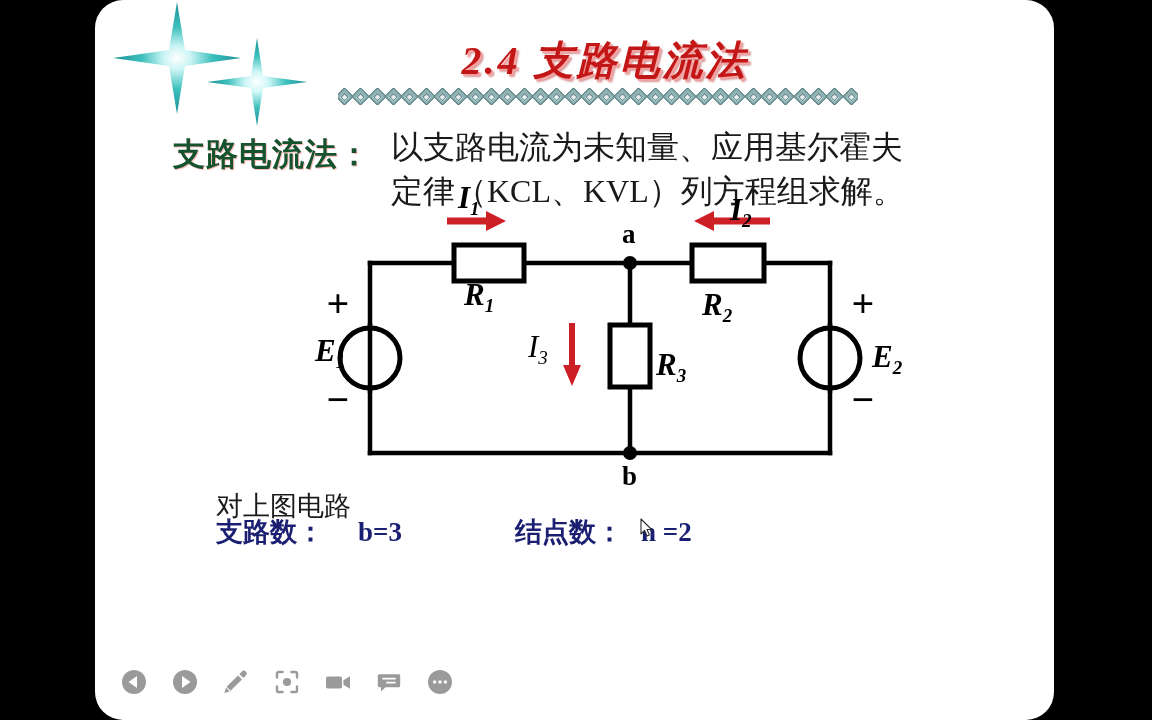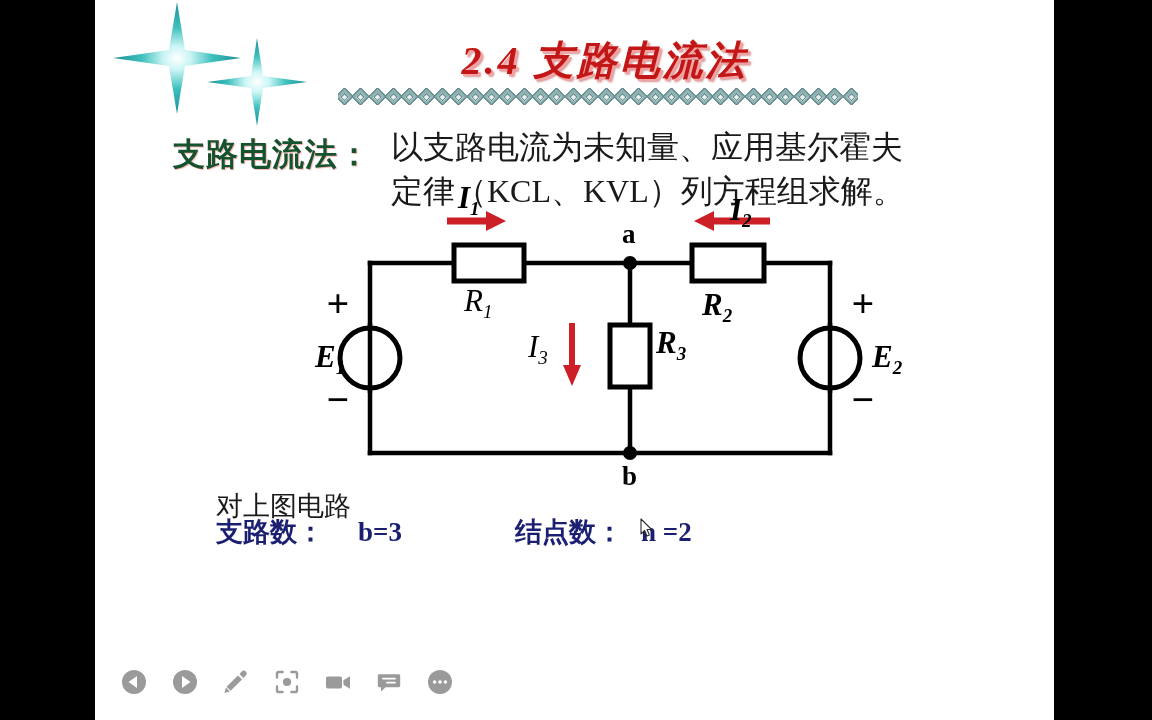--- a/index.html
+++ b/index.html
@@ -11,20 +11,21 @@
     position: relative; overflow: hidden;
     font-family: "Liberation Serif", serif;
   }
   
   #stage {
     position: absolute;
     left: 95px; top: 0;
     width: 959px; height: 720px;
     background: #ffffff;
     overflow: hidden;
+    border-radius: 28px;
   }
   .bar {
     position: absolute; top: 0; height: 720px;
     background: #000000;
   }
   #bar-left  { left: 0;     width: 95px; }
   #bar-right { left: 1054px; width: 98px; }
 
   
   .star-wrap { position: absolute; }
@@ -304,25 +305,25 @@
       <g font-family="Liberation Serif, serif" font-weight="bold" font-style="italic" fill="#000">
         <text x="149" y="-30" font-size="0">x</text>
       </g>
     </svg>
 
     <div style="position:absolute;left:0;top:0;width:560px;height:290px;pointer-events:none;">
       <span style="position:absolute;left:138px;top:-25px;font-size:31px;font-weight:bold;font-style:italic;text-align:center;">I<sub style="font-size:19px;font-style:italic;">1</sub></span>
       <span style="position:absolute;left:410px;top:-25px;font-size:31px;font-weight:bold;font-style:italic;margin-top:12px;">I<sub style="font-size:19px;font-style:italic;">2</sub></span>
       <span style="position:absolute;left:208px;top:124px;font-size:31px;font-weight:normal;font-style:italic;">I<sub style="font-size:19px;font-style:italic;">3</sub></span>
 
-      <span style="position:absolute;left:144px;top:78px;font-size:31px;font-weight:normal;font-style:italic;">R<sub style="font-size:19px;font-style:italic;">1</sub></span>
+      <span style="position:absolute;left:144px;top:72px;font-size:31px;font-weight:bold;font-style:italic;">R<sub style="font-size:19px;font-style:italic;">1</sub></span>
       <span style="position:absolute;left:382px;top:82px;font-size:31px;font-weight:bold;font-style:italic;">R<sub style="font-size:19px;font-style:italic;">2</sub></span>
-      <span style="position:absolute;left:336px;top:120px;font-size:31px;font-weight:bold;font-style:italic;text-align:right;">R<sub style="font-size:19px;font-style:italic;">3</sub></span>
-
-      <span style="position:absolute;left:-5px;top:134px;font-size:31px;font-weight:bold;font-style:italic;">E<sub style="font-size:19px;font-style:italic;">1</sub></span>
+      <span style="position:absolute;left:336px;top:142px;font-size:31px;font-weight:bold;font-style:italic;text-align:right;">R<sub style="font-size:19px;font-style:italic;">3</sub></span>
+
+      <span style="position:absolute;left:-5px;top:128px;font-size:31px;font-weight:bold;font-style:italic;">E<sub style="font-size:19px;font-style:italic;">1</sub></span>
       <span style="position:absolute;left:552px;top:134px;font-size:31px;font-weight:bold;font-style:italic;">E<sub style="font-size:19px;font-style:italic;">2</sub></span>
 
       <span style="position:absolute;left:302px;top:14px;font-size:27px;font-weight:bold;">a</span>
       <span style="position:absolute;left:302px;top:256px;font-size:27px;font-weight:bold;">b</span>
     </div>
   </div>
 
   <div class="note" id="note-1">对上图电路</div>
 
   <div class="blue" id="note-2">

